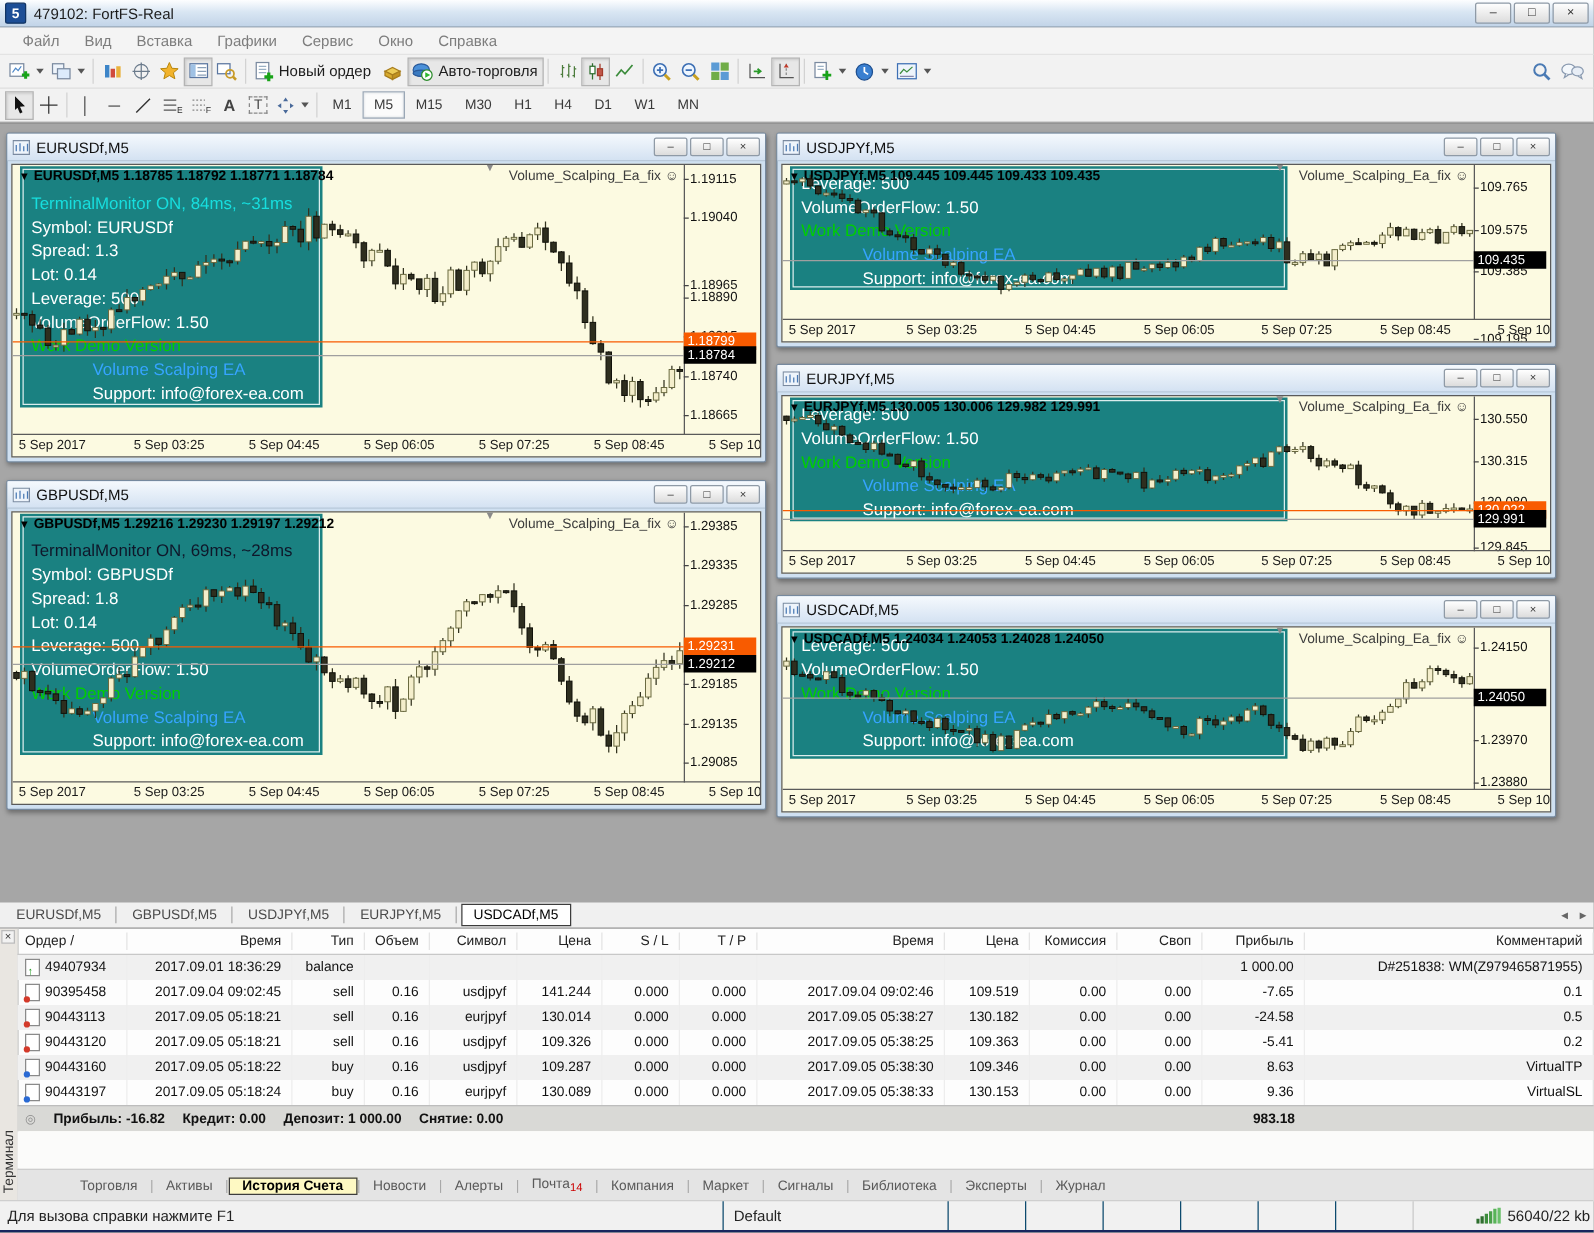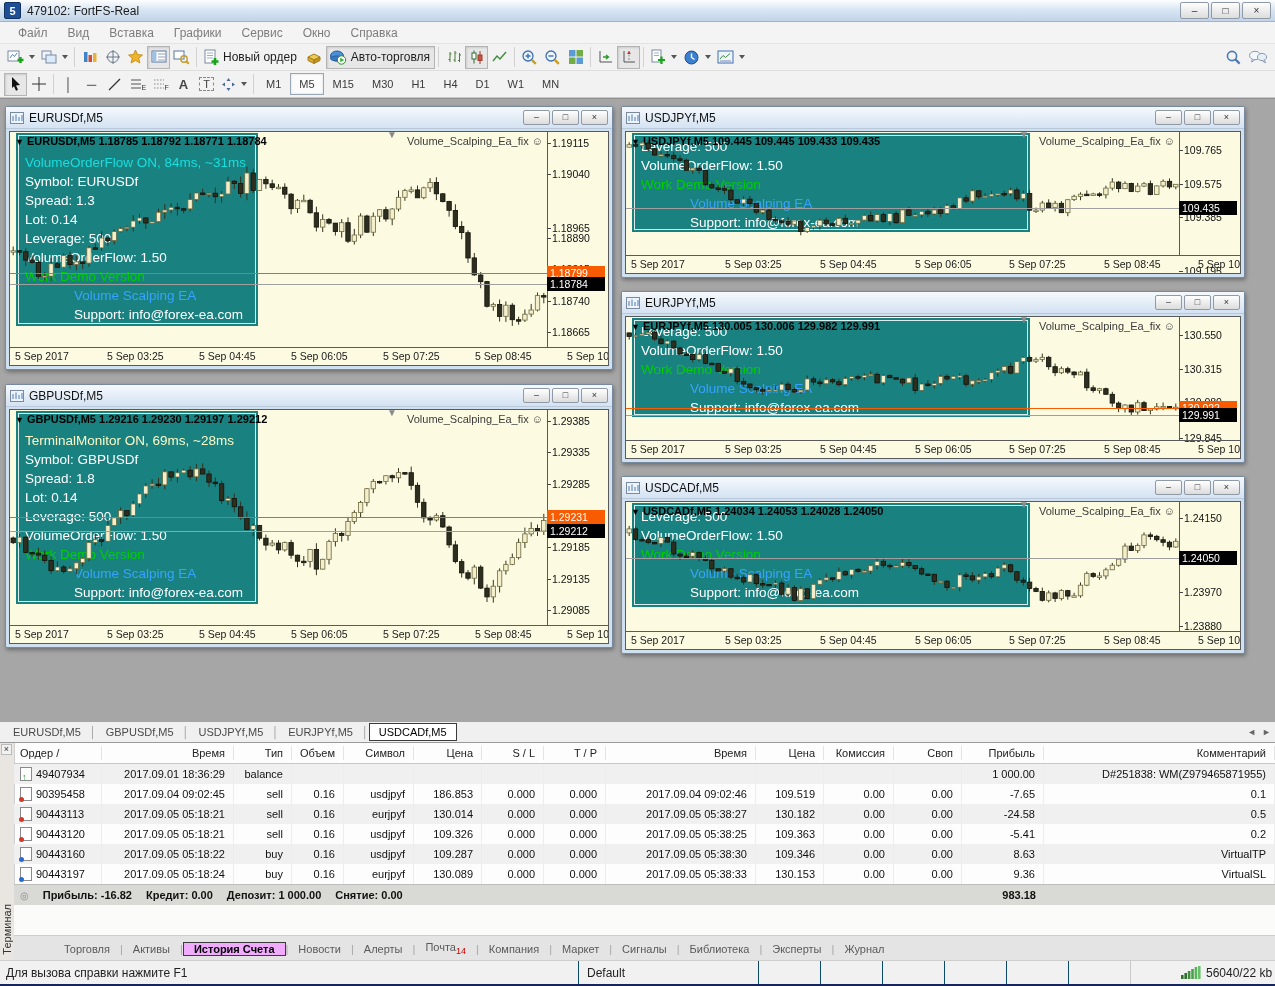--- a/index.html
+++ b/index.html
@@ -85,21 +85,21 @@
   .doc.balance::before{content:"\2191";position:absolute;left:1px;top:-1px;font-size:9px;color:#1d9a1d;font-weight:bold}
   .tsummary{height:20px;background:#d9d9d6;border-top:1px solid #bdbdbd;display:grid;
     grid-template-columns:88px 132px 58px 52px 70px 68px 62px 62px 150px 68px 70px 68px 82px 1fr;
     align-items:center;font-size:11px;font-weight:bold;color:#111}
   .tsummary .left{grid-column:1/10;text-align:left;padding-left:6px;display:flex;gap:14px;align-items:center}
   .tsummary .tot{grid-column:13;text-align:right;padding-right:8px}
   .sum-ico{color:#8a8a8a;font-weight:normal;font-size:10px}
   .term-spacer{flex:1;background:#fbfbfa}
   .term-tabs{height:25px;background:#e4e4e4;border-top:1px solid #cdcdcd;display:flex;align-items:center;padding-left:40px}
   .ttab{font-size:11px;color:#5a5a5a;padding:5px 10px;white-space:nowrap}
-  .ttab.active{background:#f0abfc;border:1px solid #3c3c3c;color:#000;font-weight:bold;padding:0 10px}
+  .ttab.active{background:#fef9c3;border:1px solid #3c3c3c;color:#000;font-weight:bold;padding:0 10px}
   .ttab-sep{color:#a8a8a8;font-size:11px}
   .ttab sub{color:#c00;font-size:9px}
   .statusbar{position:absolute;left:0;top:960px;width:1275px;height:24px;background:#f1f1f1;border-top:1px solid #cfcfcf;
     display:flex;align-items:stretch;font-size:12px;color:#222;box-sizing:border-box}
   .sb-help{width:578px;display:flex;align-items:center;padding-left:6px;box-sizing:border-box}
   .sb-cell{border-left:1px solid #0c4a6e;display:flex;align-items:center;padding:0 8px;box-sizing:border-box}
   .sb-profile{width:180px}
   .sb-empty{width:62px}
   .sb-traffic{flex:1;border-left:1px solid #c9c9c9;display:flex;align-items:center;gap:5px;padding-left:50px;box-sizing:border-box}
   .bottom-strip{position:absolute;left:0;top:984px;width:100%;height:2px;background:#17255e}
@@ -370,21 +370,21 @@
           <path d="M3 9V4M6 9V2.5M9 9V5M12 9V3" stroke="#4a7ab4"></path>
         </svg>
         <span class="t">EURUSDf,M5</span>
         <button class="cwb">–</button>
         <button class="cwb">□</button>
         <button class="cwb">×</button>
       </div>
       <div class="cw-body">
         <div class="plot" style="width: 537px;">
           <div class="overlay" style="left: 6px; top: 1px; width: 242px; height: 193px; padding-top: 20px; box-sizing: border-box; background: rgb(26, 129, 129);">
-            <div class="ovl-line" style="color: rgb(23, 222, 222);">VolumeOrderFlow ON, 84ms, ~31ms</div>
+            <div class="ovl-line" style="color: rgb(23, 222, 222);">TerminalMonitor ON, 84ms, ~31ms</div>
             <div class="ovl-line" style="color: rgb(255, 255, 255);">Symbol: EURUSDf</div>
             <div class="ovl-line" style="color: rgb(255, 255, 255);">Spread: 1.3</div>
             <div class="ovl-line" style="color: rgb(255, 255, 255);">Lot: 0.14</div>
             <div class="ovl-line" style="color: rgb(255, 255, 255);">Leverage: 500</div>
             <div class="ovl-line" style="color: rgb(255, 255, 255);">VolumeOrderFlow: 1.50</div>
             <div class="ovl-line" style="color: rgb(0, 207, 0);">Work Demo Version</div>
             <div class="ovl-line ind" style="color: rgb(54, 164, 255);">Volume Scalping EA</div>
             <div class="ovl-line ind" style="color: rgb(255, 255, 255);">Support: info@forex-ea.com</div>
           </div>
           <svg class="candles" width="537" height="219">
@@ -594,21 +594,21 @@
           <path d="M3 9V4M6 9V2.5M9 9V5M12 9V3" stroke="#4a7ab4"></path>
         </svg>
         <span class="t">GBPUSDf,M5</span>
         <button class="cwb">–</button>
         <button class="cwb">□</button>
         <button class="cwb">×</button>
       </div>
       <div class="cw-body">
         <div class="plot" style="width: 537px;">
           <div class="overlay" style="left: 6px; top: 1px; width: 242px; height: 193px; padding-top: 20px; box-sizing: border-box; background: rgb(26, 129, 129);">
-            <div class="ovl-line" style="color: #fef9c3;">TerminalMonitor ON, 69ms, ~28ms</div>
+            <div class="ovl-line" style="color: #0f172a;">TerminalMonitor ON, 69ms, ~28ms</div>
             <div class="ovl-line" style="color: rgb(255, 255, 255);">Symbol: GBPUSDf</div>
             <div class="ovl-line" style="color: rgb(255, 255, 255);">Spread: 1.8</div>
             <div class="ovl-line" style="color: rgb(255, 255, 255);">Lot: 0.14</div>
             <div class="ovl-line" style="color: rgb(255, 255, 255);">Leverage: 500</div>
             <div class="ovl-line" style="color: rgb(255, 255, 255);">VolumeOrderFlow: 1.50</div>
             <div class="ovl-line" style="color: rgb(0, 207, 0);">Work Demo Version</div>
             <div class="ovl-line ind" style="color: rgb(54, 164, 255);">Volume Scalping EA</div>
             <div class="ovl-line ind" style="color: rgb(255, 255, 255);">Support: info@forex-ea.com</div>
           </div>
           <svg class="candles" width="537" height="219">
@@ -1530,21 +1530,21 @@
         </div>
         <div class="trow body">
           <span>
             <span class="doc sell"></span>
             <span>90395458</span>
           </span>
           <span>2017.09.04 09:02:45</span>
           <span>sell</span>
           <span>0.16</span>
           <span>usdjpyf</span>
-          <span>186.853</span>
+          <span>141.244</span>
           <span>0.000</span>
           <span>0.000</span>
           <span>2017.09.04 09:02:46</span>
           <span>109.519</span>
           <span>0.00</span>
           <span>0.00</span>
           <span>-7.65</span>
           <span>0.1</span>
         </div>
         <div class="trow body">

